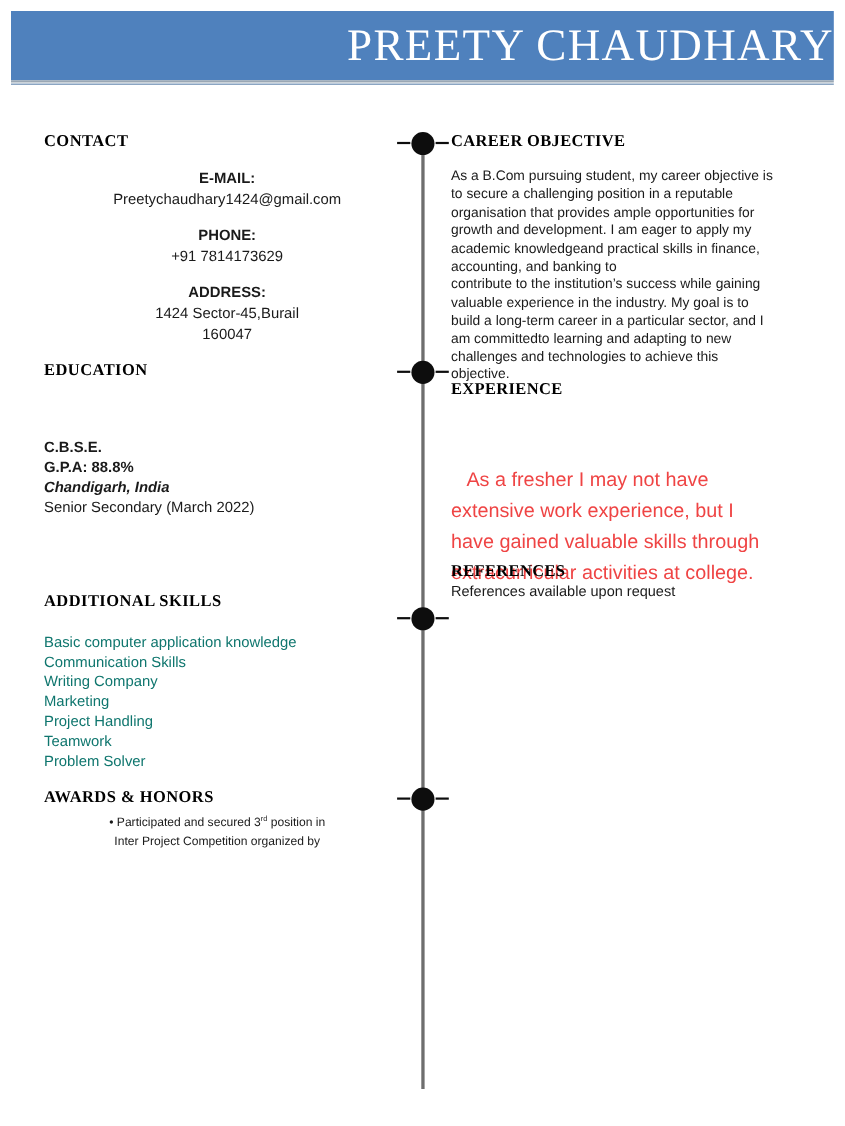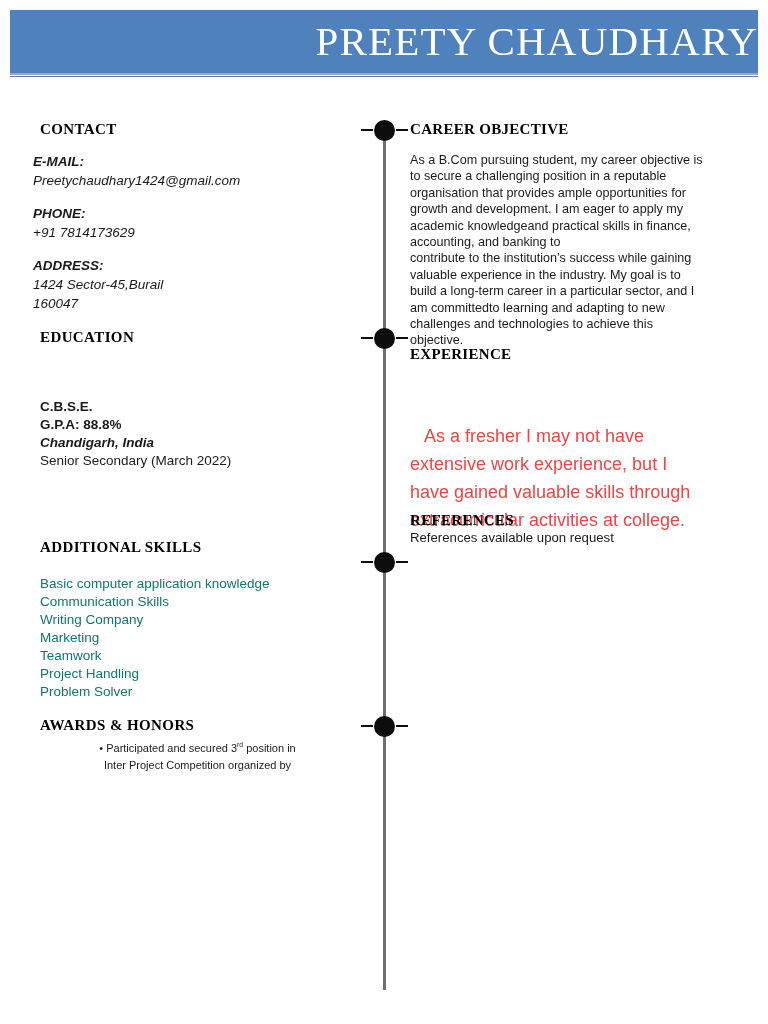--- a/index.html
+++ b/index.html
@@ -109,21 +109,21 @@
     font-family: "Liberation Sans", sans-serif;
     font-weight: bold;
     font-size: 13.5px;
     color: #1a1a1a;
   }
   .field-value {
     font-family: "Liberation Sans", sans-serif;
     font-size: 13.5px;
     color: #1a1a1a;
   }
-  .contact-block { position: absolute; left: 33px; width: 315px; text-align: left; font-style: italic; }
+  .contact-block { position: absolute; left: 49px; width: 315px; text-align: center; }
   .contact-group { margin-bottom: 14px; }
   .contact-group div { line-height: 19px; }
 
   .edu-line { line-height: 18px; font-size: 13.5px; }
   .edu-bold { font-weight: bold; }
   .edu-bolditalic { font-weight: bold; font-style: italic; }
 
   .skill-line {
     font-family: "Liberation Sans", sans-serif;
     font-size: 13.5px;
@@ -235,22 +235,22 @@
 
 <div class="left-col" style="top:539px">
   <div class="sec-head-left">ADDITIONAL SKILLS</div>
 </div>
 
 <div class="left-col" style="top:575px">
   <div class="skill-line">Basic computer application knowledge</div>
   <div class="skill-line">Communication Skills</div>
   <div class="skill-line">Writing Company</div>
   <div class="skill-line">Marketing</div>
+  <div class="skill-line">Project Handling</div>
   <div class="skill-line">Teamwork</div>
-  <div class="skill-line">Project Handling</div>
   <div class="skill-line">Problem Solver</div>
 </div>
 
 <div class="left-col" style="top:717px">
   <div class="sec-head-left">AWARDS &amp; HONORS</div>
 </div>
 
 <div class="left-col award-list" style="top:740px">
   <div class="award-item">
     <span>•</span>

